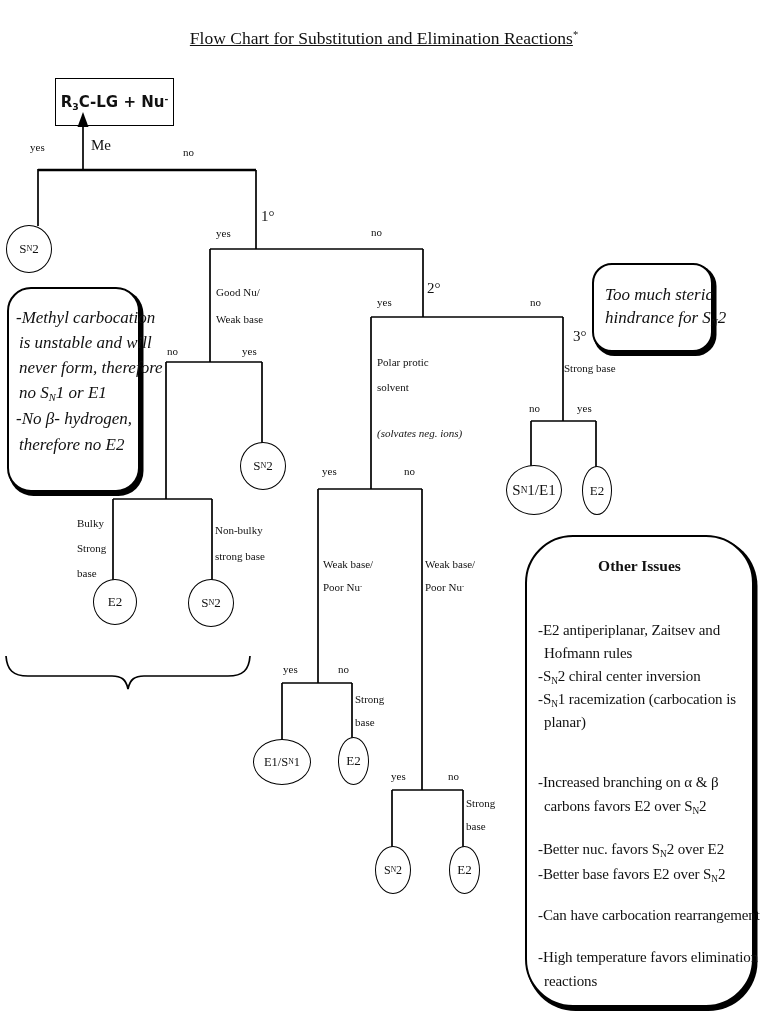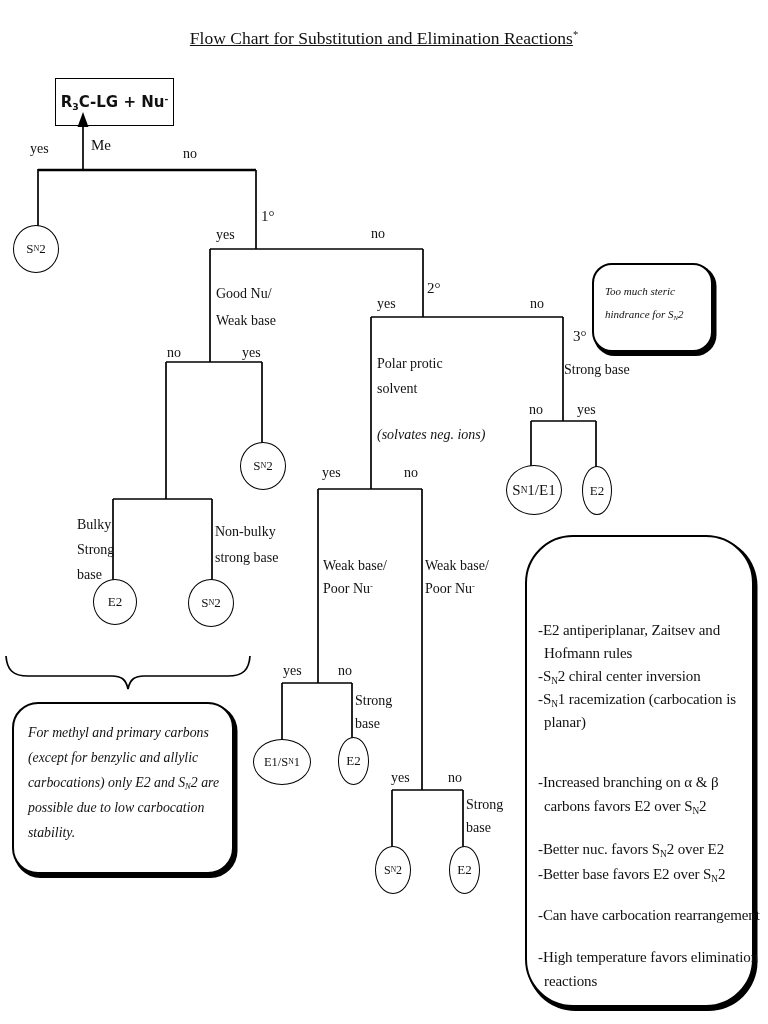--- a/index.html
+++ b/index.html
@@ -1,33 +1,33 @@
 <!DOCTYPE html>
 <html><head>
 <meta charset="utf-8">
 <style>
   html,body{margin:0;padding:0;background:#fff;}
   .page{position:relative;width:768px;height:1024px;background:#fff;overflow:hidden;
         font-family:"Liberation Serif",serif;color:#111;}
   .title{position:absolute;top:28px;left:0;width:768px;text-align:center;font-size:17.5px;}
   .title-main{text-decoration:underline;}
   .title sup{font-size:60%;vertical-align:0.6em;}
-  .lbl{position:absolute;font-size:14px;line-height:1.1;white-space:nowrap;}
+  .lbl{position:absolute;font-size:11px;line-height:1.1;white-space:nowrap;}
   .bold{font-weight:normal;}
   .it{font-style:italic;}
   sub{font-size:62%;vertical-align:-0.28em;line-height:0;}
   sup{font-size:62%;vertical-align:0.5em;line-height:0;}
   .rootbox{position:absolute;left:55px;top:78px;width:117px;height:46px;border:1.8px solid #000;
            display:flex;align-items:center;justify-content:center;
            font-family:"DejaVu Sans","Liberation Sans",sans-serif;font-weight:bold;font-size:15px;}
   .node{position:absolute;border:1.5px solid #000;border-radius:50%;background:#fff;
         display:flex;align-items:center;justify-content:center;font-size:13px;white-space:nowrap;}
   .note{position:absolute;border:2px solid #000;background:#fff;box-shadow:2.5px 3px 0 1px #000;}
   .note .nline{position:absolute;white-space:nowrap;}
-  .note-it{font-style:italic;font-size:11px;}
+  .note-it{font-style:italic;font-size:17px;}
   .oi-title{position:absolute;top:20px;left:0;width:100%;text-align:center;
             font-weight:bold;font-size:15.5px;font-style:normal;}
   .oi-line{position:absolute;left:11px;font-size:15px;white-space:nowrap;letter-spacing:-0.1px;}
   .oi-line.cont{left:17px;font-family:Liberation Serif, serif;}
   .lines{position:absolute;left:0;top:0;}
   .foot{position:absolute;left:5px;top:995px;font-size:13px;}
 </style>
 </head>
 <body>
 
@@ -119,46 +119,48 @@
   <div class="lbl" style="left:283px;top:663px">yes</div>
   <div class="lbl" style="left:338px;top:663px">no</div>
   <div class="lbl" style="left:355px;top:693px">Strong</div>
   <div class="lbl" style="left:355px;top:716px">base</div>
 
   <div class="lbl" style="left:391px;top:770px">yes</div>
   <div class="lbl" style="left:448px;top:770px">no</div>
   <div class="lbl" style="left:466px;top:797px">Strong</div>
   <div class="lbl" style="left:466px;top:820px">base</div>
 
-  <div class="node" style="left:13px;top:225px;width:44px;height:46px">S<sub>N</sub>2</div>
+  <div class="node" style="left:6px;top:225px;width:44px;height:46px">S<sub>N</sub>2</div>
   <div class="node" style="left:240px;top:442px;width:44px;height:46px">S<sub>N</sub>2</div>
   <div class="node" style="left:93px;top:579px;width:42px;height:44px">E2</div>
   <div class="node" style="left:188px;top:579px;width:44px;height:46px">S<sub>N</sub>2</div>
   <div class="node" style="left:506px;top:465px;width:54px;height:48px;font-size:15px">S<sub>N</sub>1/E1</div>
   <div class="node" style="left:582px;top:466px;width:28px;height:47px">E2</div>
   <div class="node" style="left:253px;top:739px;width:56px;height:44px;font-size:12.5px">E1/S<sub>N</sub>1</div>
   <div class="node" style="left:338px;top:737px;width:29px;height:46px">E2</div>
   <div class="node" style="left:375px;top:846px;width:34px;height:46px;font-size:12px">S<sub>N</sub>2</div>
   <div class="node" style="left:449px;top:846px;width:29px;height:46px">E2</div>
 
+  <div class="note note-it" style="left:7px;top:287px;width:129px;height:201px;border-radius:24px">
+    <div class="nline" style="left:7px;top:19px">-Methyl carbocation</div>
+    <div class="nline" style="left:10px;top:44px">is unstable and will</div>
+    <div class="nline" style="left:10px;top:69px">never form, therefore</div>
+    <div class="nline" style="left:10px;top:94px">no S<sub>N</sub>1 or E1</div>
+    <div class="nline" style="left:7px;top:120px">-No β- hydrogen,</div>
+    <div class="nline" style="left:10px;top:146px">therefore no E2</div>
+  </div>
 
-  <div class="note note-it" style="left:12px;top:702px;width:218px;height:168px;border-radius:26px;font-size:13.8px">
-    <div class="nline" style="left:14px;top:21px">For methyl and primary carbons</div>
-    <div class="nline" style="left:14px;top:46px">(except for benzylic and allylic</div>
-    <div class="nline" style="left:14px;top:71px">carbocations) only E2 and S<sub>N</sub>2 are</div>
-    <div class="nline" style="left:14px;top:96px">possible due to low carbocation</div>
-    <div class="nline" style="left:14px;top:121px">stability.</div>
-  </div>
 
   <div class="note note-it" style="left:592px;top:263px;width:117px;height:85px;border-radius:20px">
     <div class="nline" style="left:11px;top:20px">Too much steric</div>
     <div class="nline" style="left:11px;top:43px">hindrance for S<sub>N</sub>2</div>
   </div>
 
   <div class="note" style="left:525px;top:535px;width:225px;height:468px;border-radius:48px;border-width:2.5px">
+    <div class="oi-title">Other Issues</div>
     <div class="oi-line" style="top:85px">-E2 antiperiplanar, Zaitsev and</div>
     <div class="oi-line cont" style="top:108px">Hofmann rules</div>
     <div class="oi-line" style="top:131px">-S<sub>N</sub>2 chiral center inversion</div>
     <div class="oi-line" style="top:154px">-S<sub>N</sub>1 racemization (carbocation is</div>
     <div class="oi-line cont" style="top:177px">planar)</div>
     <div class="oi-line" style="top:237px">-Increased branching on α &amp; β</div>
     <div class="oi-line cont" style="top:261px">carbons favors E2 over S<sub>N</sub>2</div>
     <div class="oi-line" style="top:304px">-Better nuc. favors S<sub>N</sub>2 over E2</div>
     <div class="oi-line" style="top:329px">-Better base favors E2 over S<sub>N</sub>2</div>
     <div class="oi-line" style="top:412px">-High temperature favors elimination</div>

